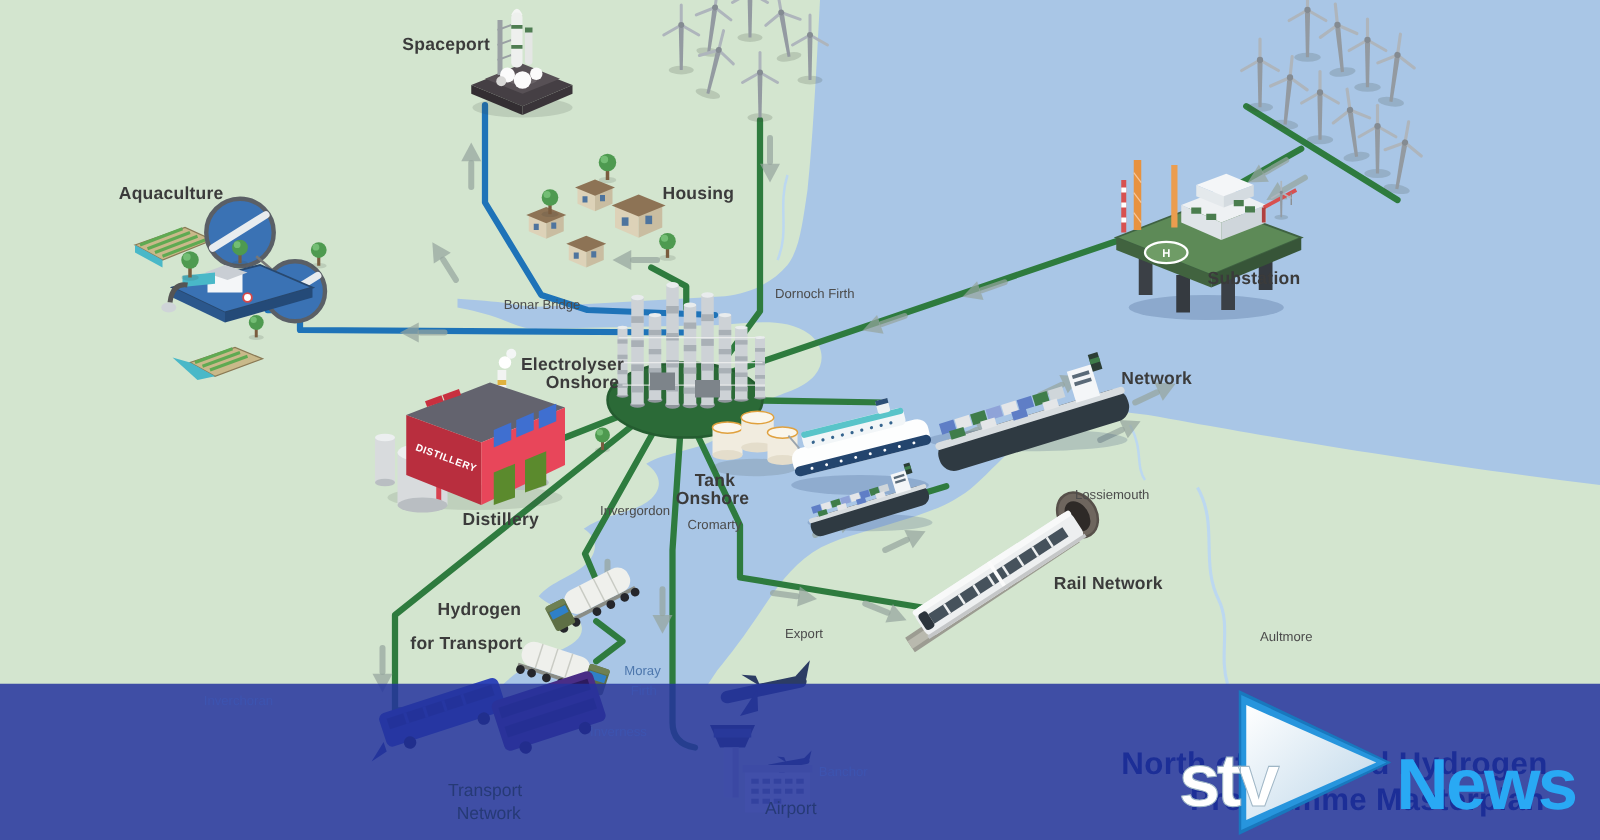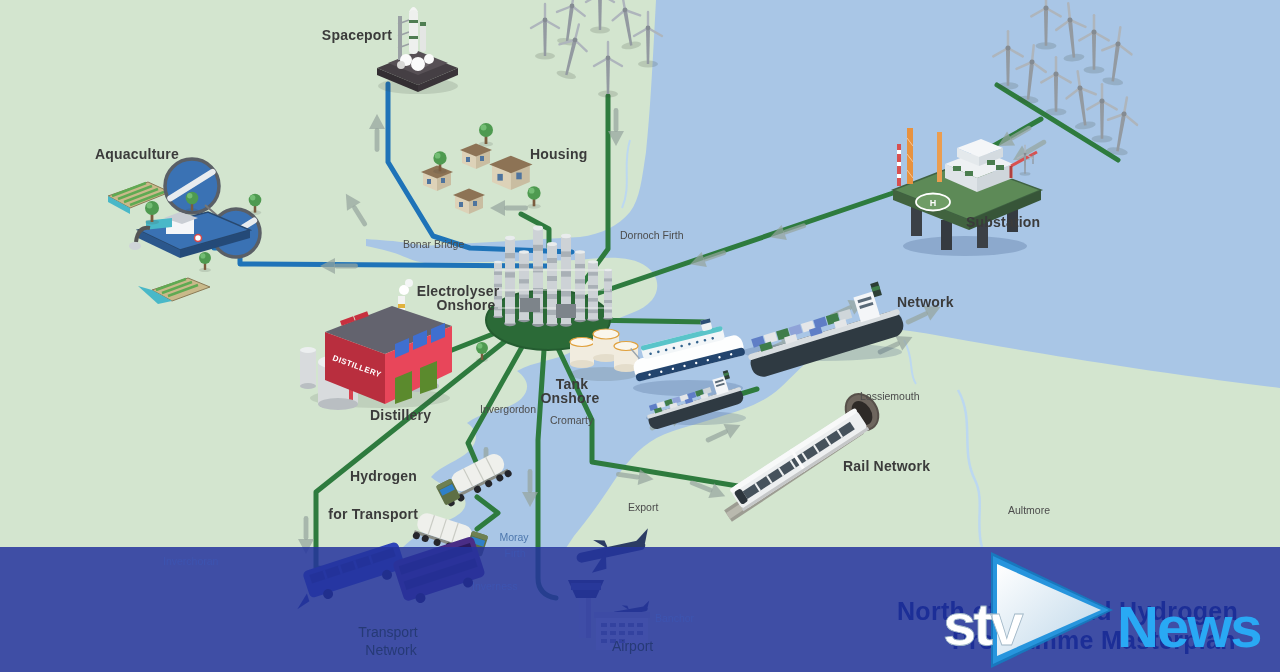--- a/index.html
+++ b/index.html
@@ -532,21 +532,21 @@
   <div class="lbl big" style="left:95px;top:146px">Aquaculture</div>
   <div class="lbl big" style="left:530px;top:146px">Housing</div>
   <div class="lbl big" style="left:966px;top:214px">Substation</div>
   <div class="lbl big ctr" style="left:458px;top:283px">Electrolyser</div>
   <div class="lbl big ctr" style="left:466px;top:297px">Onshore</div>
   <div class="lbl big" style="left:370px;top:407px">Distillery</div>
   <div class="lbl big ctr" style="left:572px;top:376px">Tank</div>
   <div class="lbl big ctr" style="left:570px;top:390px">Onshore</div>
   <div class="lbl big" style="left:897px;top:294px">Network</div>
   <div class="lbl big" style="left:843px;top:458px">Rail Network</div>
-  <div class="lbl big rgt" style="left:417px;top:468px">Hydrogen</div>
+  <div class="lbl big rgt" style="left:417px;top:479px">Hydrogen</div>
   <div class="lbl big rgt" style="left:418px;top:506px">for Transport</div>
 
   <div class="lbl small" style="left:403px;top:238px">Bonar Bridge</div>
   <div class="lbl small" style="left:620px;top:229px">Dornoch Firth</div>
   <div class="lbl small" style="left:480px;top:403px">Invergordon</div>
   <div class="lbl small" style="left:550px;top:414px">Cromarty</div>
   <div class="lbl small" style="left:860px;top:390px">Lossiemouth</div>
   <div class="lbl small" style="left:628px;top:501px">Export</div>
   <div class="lbl small" style="left:1008px;top:504px">Aultmore</div>
 </div>

